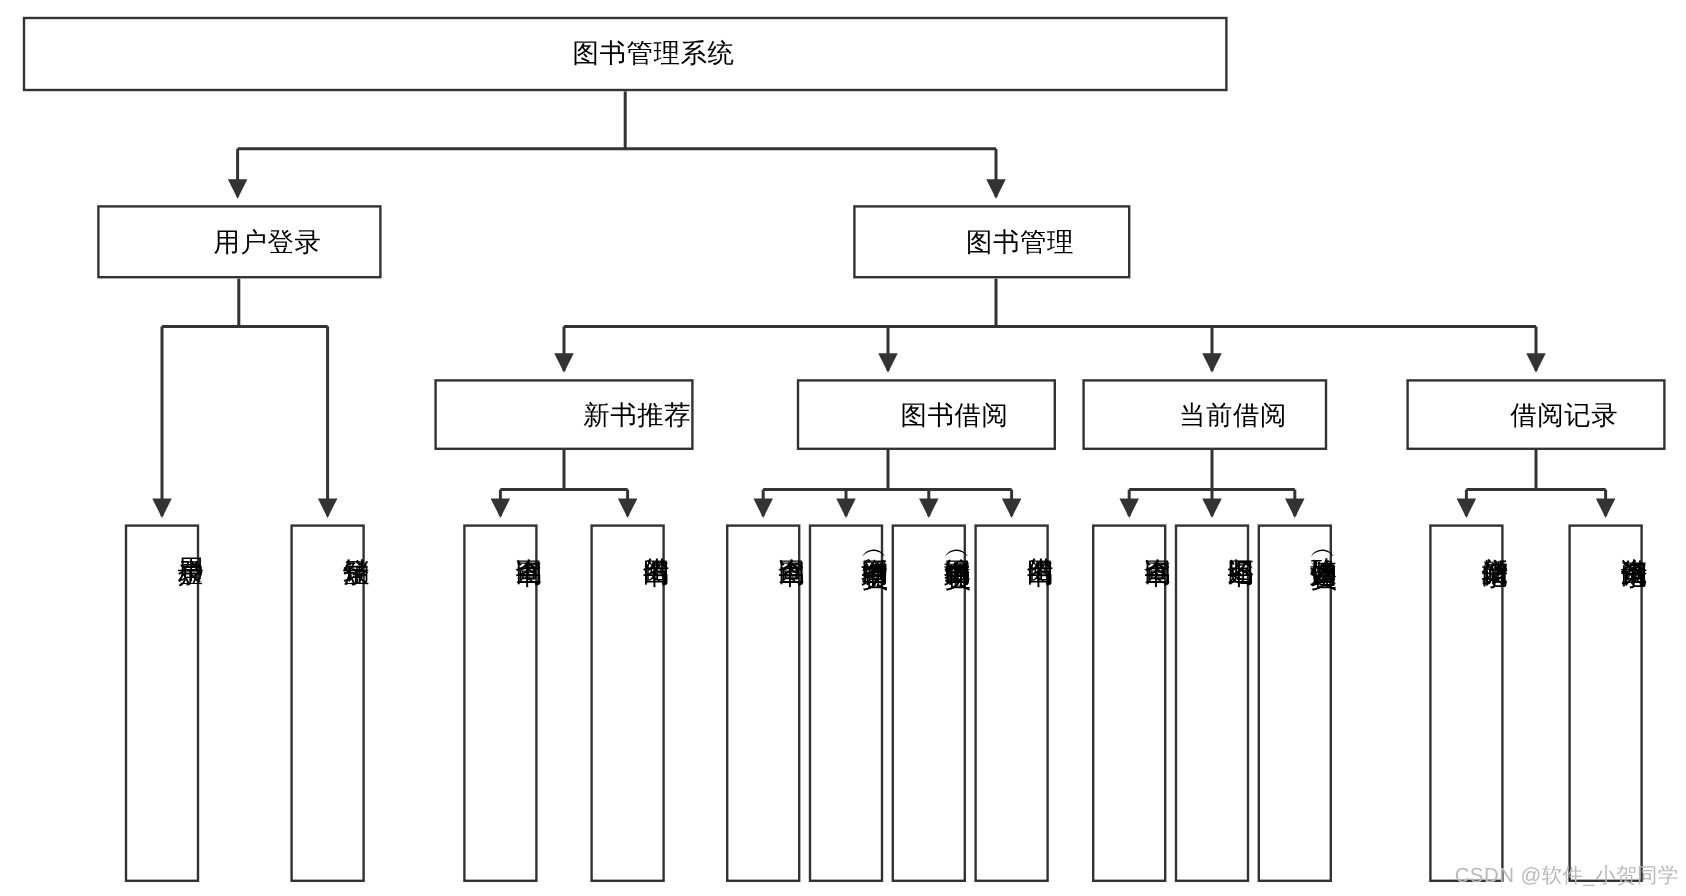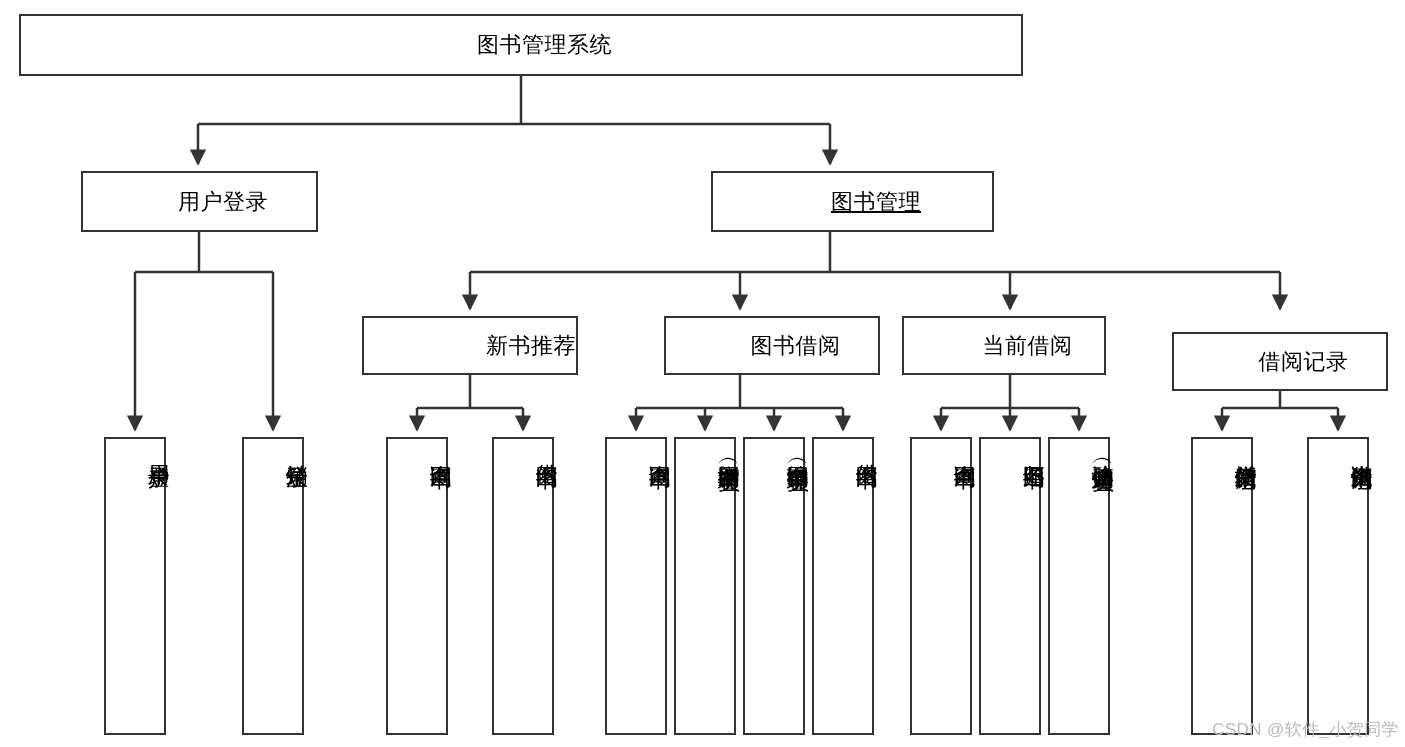--- a/index.html
+++ b/index.html
@@ -126,37 +126,37 @@
   </svg>
 
   <div class="node horizontal" style="left:19px; top:14px; width:1004px; height:62px;">
     <span class="label">图书管理系统</span>
   </div>
 
   <div class="node horizontal" style="left:81px; top:171px; width:237px; height:61px;">
     <span class="label">用户登录</span>
   </div>
 
-  <div class="node horizontal" style="left:711px; top:171px; width:283px; height:61px;text-decoration:underline;">
+  <div class="node horizontal" style="left:711px; top:171px; width:231px; height:61px;">
     <span class="label">图书管理</span>
   </div>
 
   <div class="node horizontal" style="left:362px; top:316px; width:216px; height:59px;justify-content:flex-end;">
     <span class="label">新书推荐</span>
   </div>
 
   <div class="node horizontal" style="left:664px; top:316px; width:216px; height:59px;">
     <span class="label">图书借阅</span>
   </div>
 
   <div class="node horizontal" style="left:902px; top:316px; width:204px; height:59px;">
     <span class="label">当前借阅</span>
   </div>
 
-  <div class="node horizontal" style="left:1172px; top:316px; width:216px; height:59px;margin-top:16px;">
+  <div class="node horizontal" style="left:1172px; top:316px; width:216px; height:59px;">
     <span class="label">借阅记录</span>
   </div>
 
   <div class="node vertical" style="left:104px; top:437px; width:62px; height:298px;">
     <span class="label">用户登录</span>
   </div>
 
   <div class="node vertical" style="left:242px; top:437px; width:62px; height:298px;">
     <span class="label">注销登录</span>
   </div>

